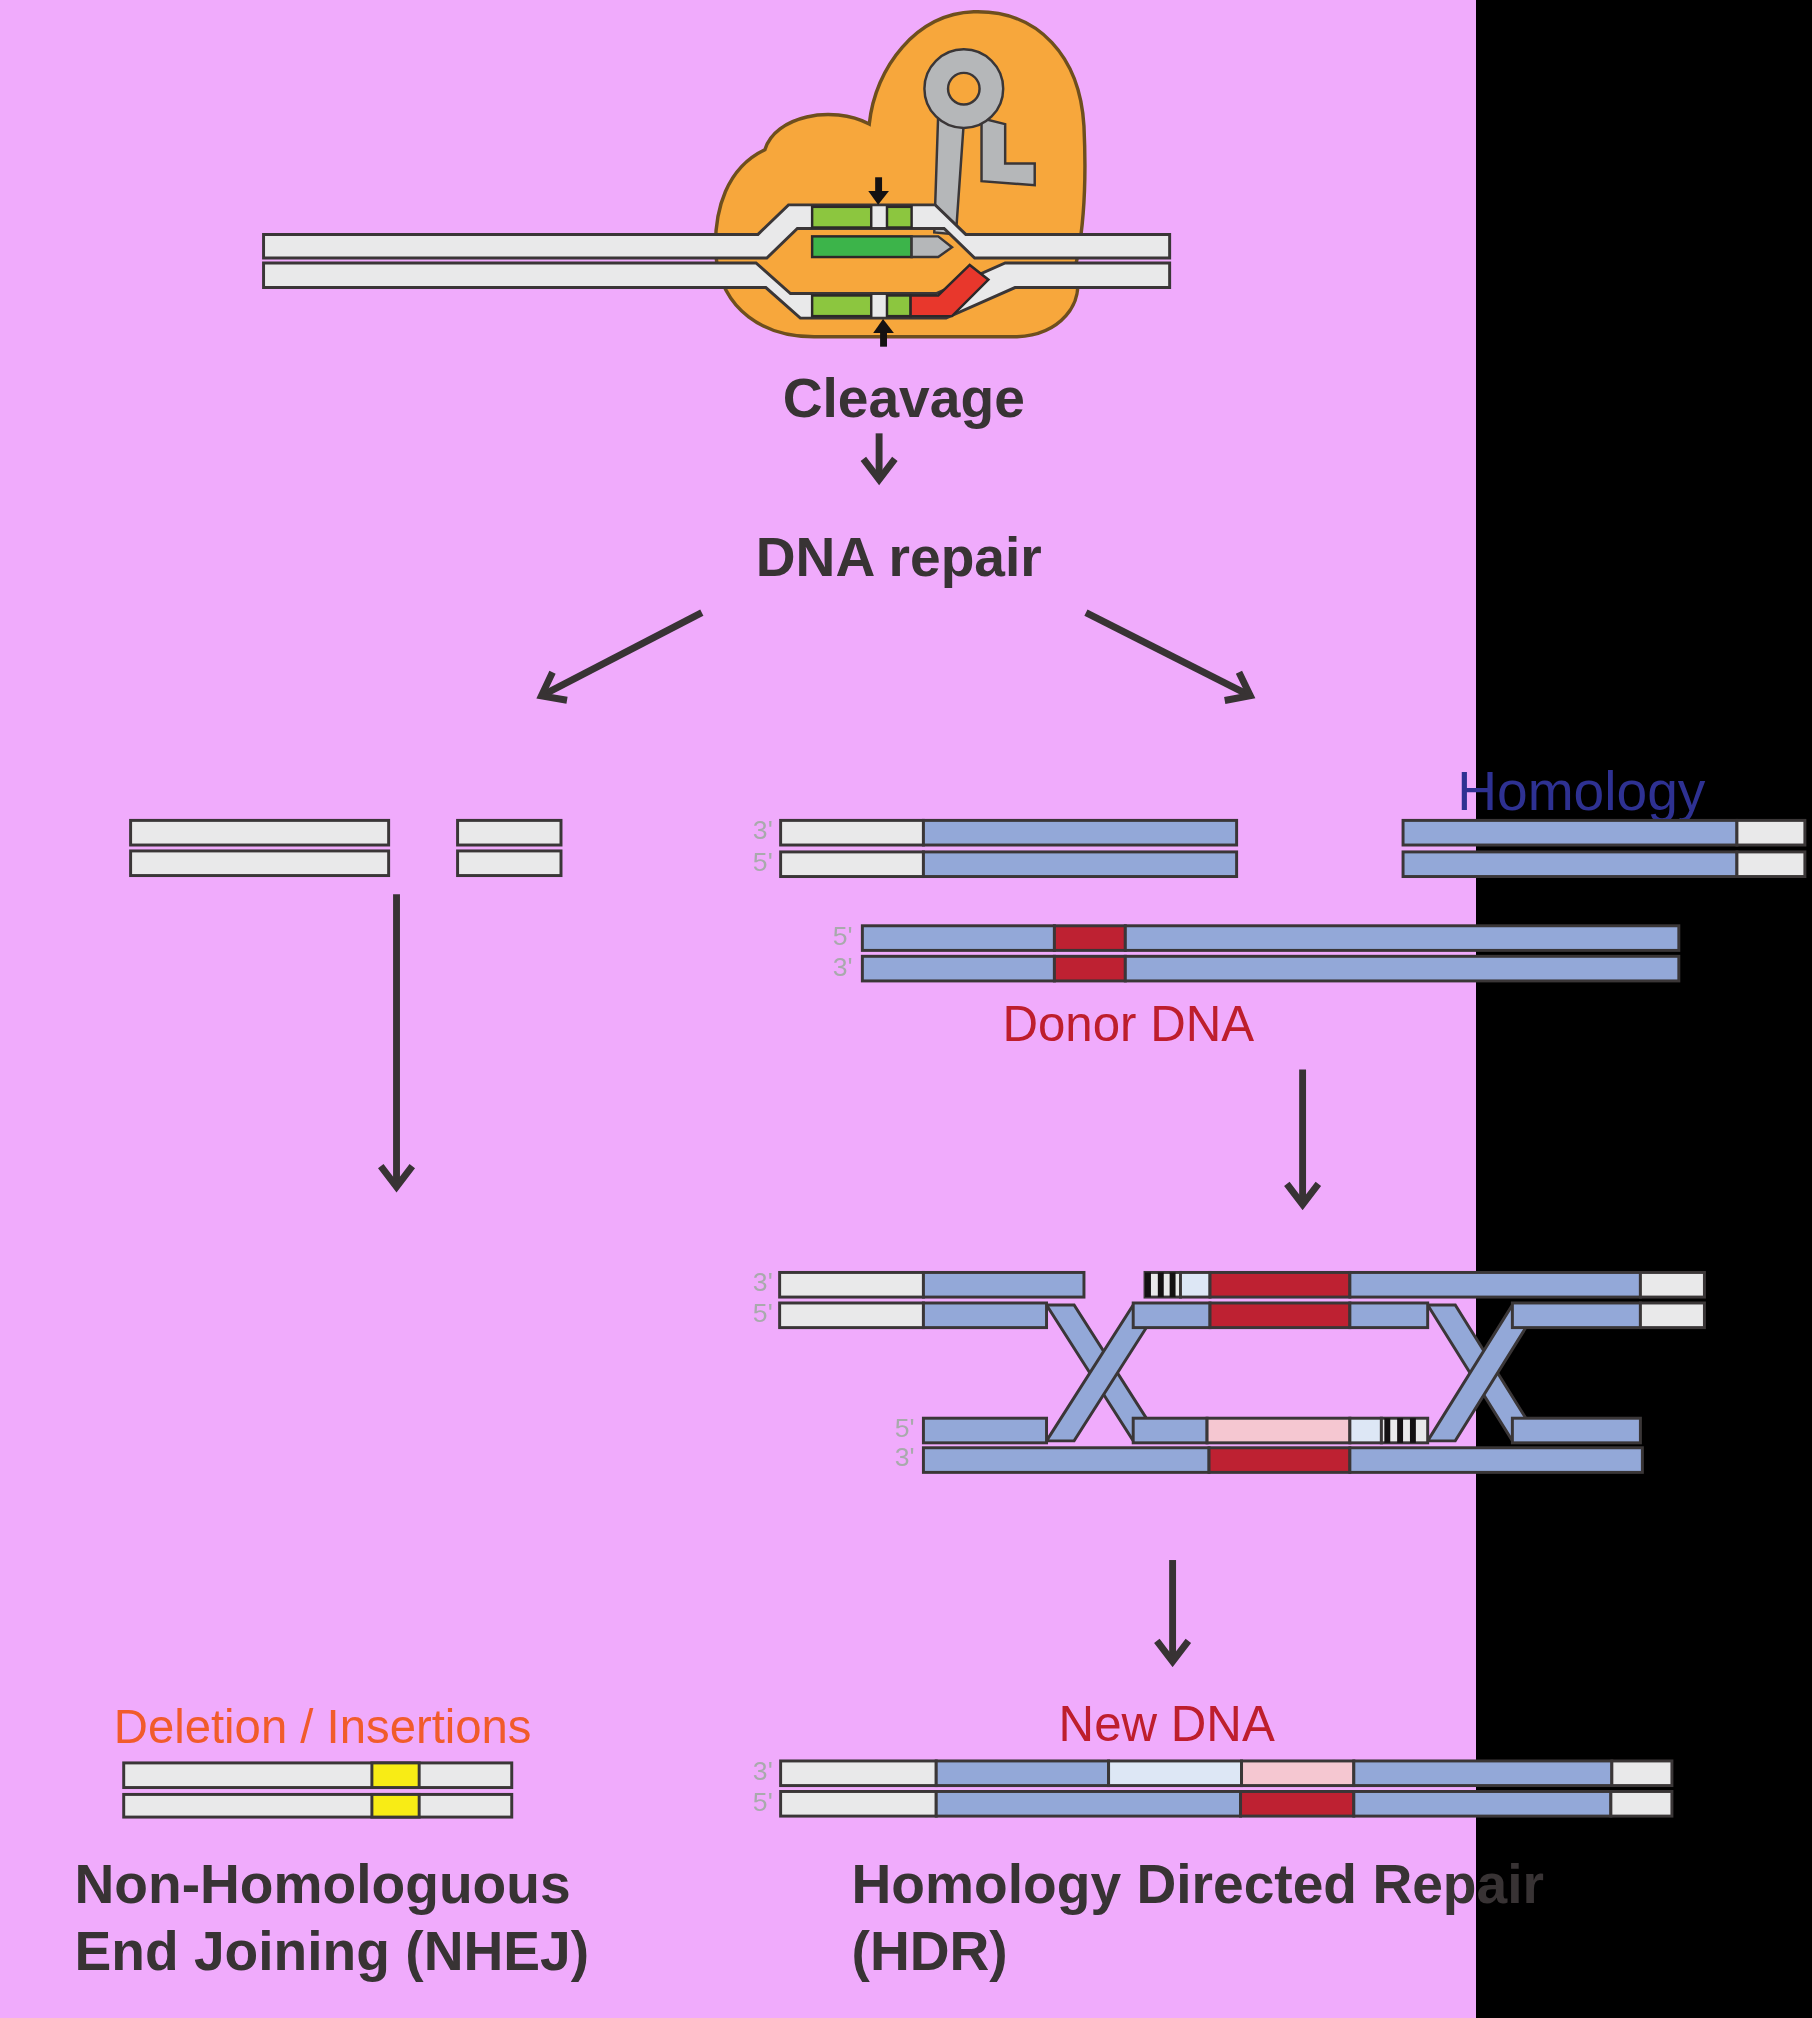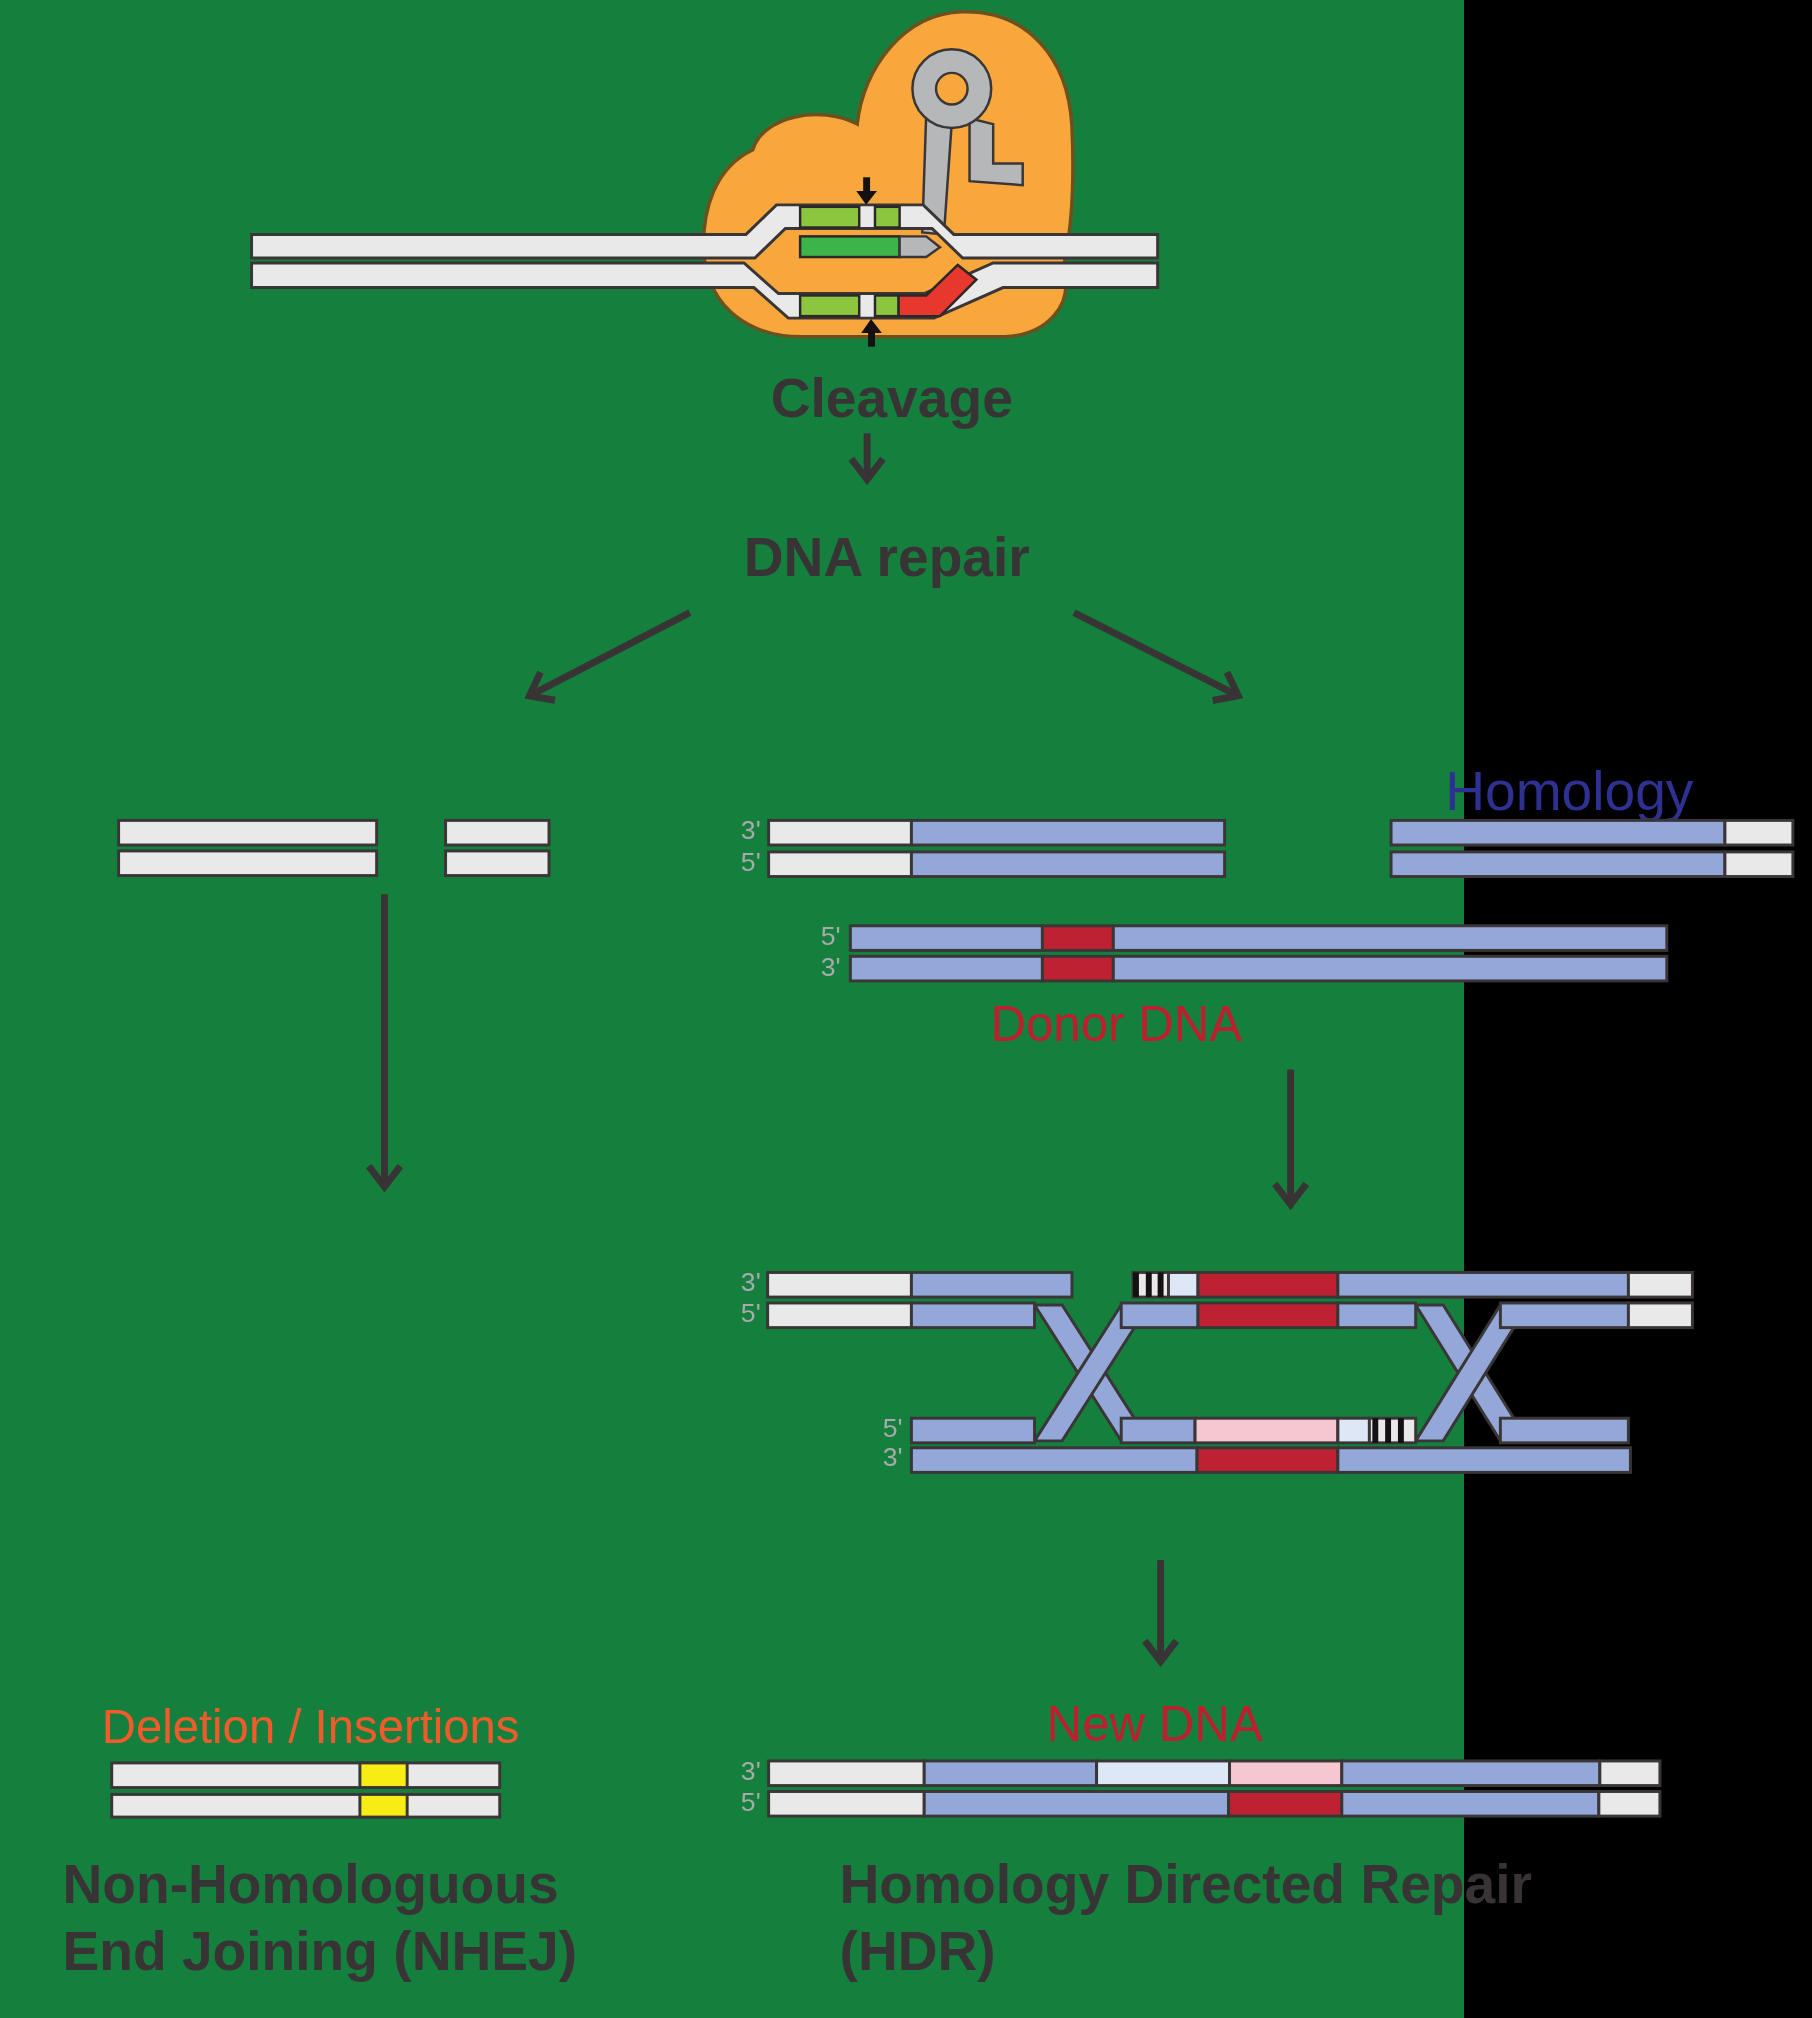--- a/index.html
+++ b/index.html
@@ -1,16 +1,16 @@
 <!DOCTYPE html>
 <html><head>
 <meta charset="utf-8">
 <style>
   html,body{margin:0;padding:0;background:#000;}
-  .stage{width:1464px;height:2018px;background:#15803d;position:relative;font-family:"Liberation Sans",sans-serif;}
+  .stage{width:1464px;height:2018px;background:#f0abfc;position:relative;font-family:"Liberation Sans",sans-serif;padding-left:12px;}
   svg{display:block}
   .heading{font-family:"Liberation Sans",sans-serif;font-weight:700;font-size:56px;fill:#383334;}
   .clabel{font-family:"Liberation Sans",sans-serif;font-weight:500;}
   .lbl-blue{fill:#2e3192;font-size:56px;}
   .lbl-red{fill:#be1e2d;font-size:50px;}
   .lbl-orange{fill:#f15b2b;font-size:48px;}
   .prime{font-family:"Liberation Sans",sans-serif;font-weight:500;font-size:27px;fill:#a8aaac;}
   .dna{fill:#e9e9ea;stroke:#3a3637;stroke-width:3;}
   .blue{fill:#93a8d8;stroke:#3a3637;stroke-width:3;}
   .pale{fill:#dde7f5;stroke:#3a3637;stroke-width:3;}

